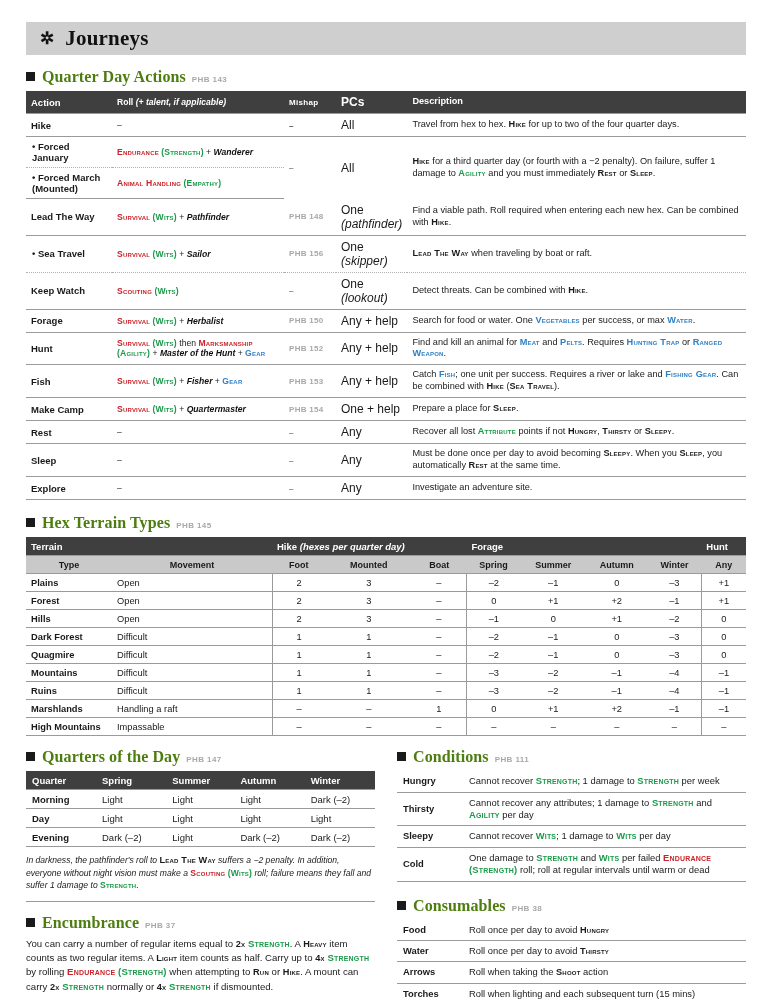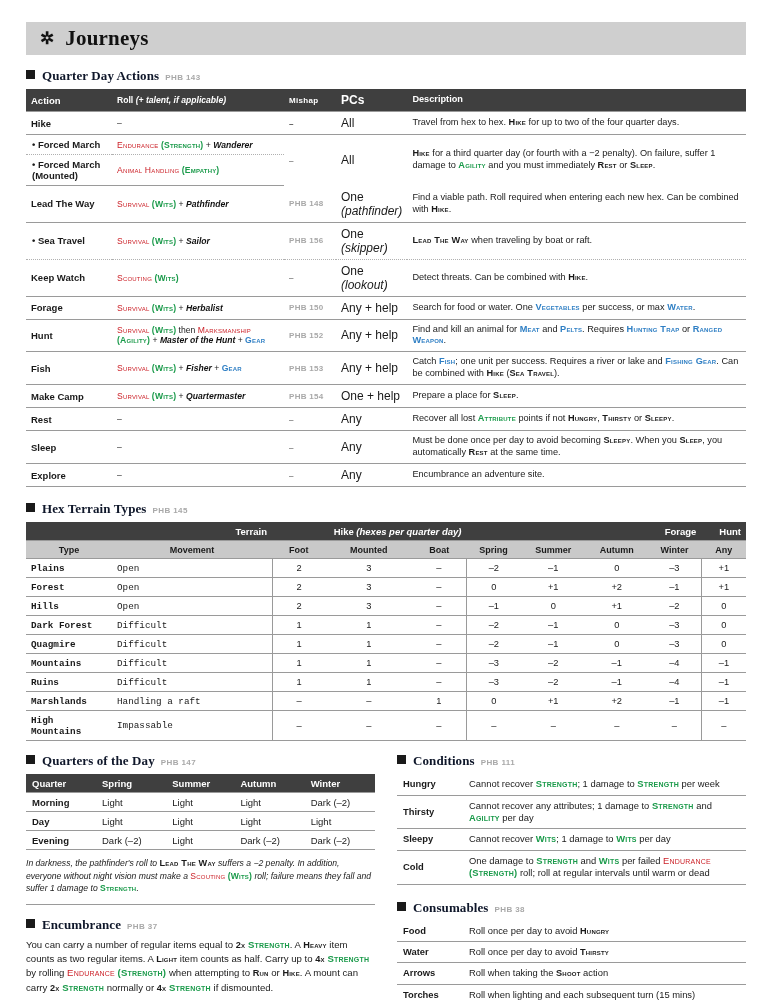--- a/index.html
+++ b/index.html
@@ -27,21 +27,21 @@
   .title-banner .title-text {
     font-family:"Liberation Serif", serif;
     font-size:21px; font-weight:bold; color:#111; letter-spacing:.2px;
   }
 
   
   .sec-head { display:flex; align-items:baseline; margin:0 0 5px 0; }
   .sec-head .sq { width:9px; height:9px; background:#1a1a1a; margin-right:7px; position:relative; top:-1px; }
   .sec-head .sec-title {
     font-family:"Liberation Serif", serif;
-    font-size:13px; font-weight:bold; color:#0f172a; letter-spacing:.1px;
+    font-size:16px; font-weight:bold; color:#4d7c0f; letter-spacing:.1px;
   }
   .sec-head .pref {
     font-size:8px; font-weight:bold; color:#a8a8a8; margin-left:6px;
     letter-spacing:.4px; text-transform:uppercase;
   }
 
   
   table { border-collapse:collapse; width:100%; }
   .thead-dark td, .thead-dark th {
     background:#3f3f3f; color:#fff; font-size:9.5px; font-weight:bold;
@@ -60,34 +60,34 @@
   .qda .c-act { width:86px; font-weight:bold; font-size:9.5px; }
   .qda .c-roll { width:172px; font-size:8.6px; }
   .qda .c-mis { width:52px; font-size:8px; color:#a8a8a8; font-weight:bold; letter-spacing:.3px; }
   .qda .c-pcs { width:70px; font-size:12px; }
   .qda .c-desc { font-size:9.2px; line-height:1.3; }
   .qda .sub { padding-left:6px; }
   .nb { border-bottom:none !important; }
 
   
   .sc { font-variant:small-caps; font-weight:bold; font-size:9.2px; letter-spacing:.2px; }
-  .skill { color:#cc2229; font-variant:small-caps; font-weight:normal; letter-spacing:.2px; }
+  .skill { color:#cc2229; font-variant:small-caps; font-weight:bold; letter-spacing:.2px; }
   .attr  { color:#1a9a4a; font-variant:small-caps; font-weight:bold; letter-spacing:.2px; }
   .gear  { color:#2f7fc4; font-variant:small-caps; font-weight:bold; letter-spacing:.2px; }
   .talent{ font-style:italic; font-weight:bold; color:#111; }
   .dash-c { color:#333; }
 
   
   .hex { font-size:9.3px; margin-top:2px; }
   .hex td { padding:3.5px 5px; border-bottom:1px solid #9a9a9a; text-align:center; }
-  .hex td.left { text-align:left;font-family:Liberation Mono, monospace; }
+  .hex td.left { text-align:left; }
   .hex .tname { font-weight:bold; width:86px; }
   .hex .tmove { width:160px; }
   .hex .sep-l { border-left:1px solid #9a9a9a; }
-  .thead-dark td.ctr { text-align:right; }
+  .thead-dark td.ctr { text-align:left; }
 
   
   .cols { display:flex; gap:22px; margin-top:12px; }
   .col { width:358px; }
 
   .qod { font-size:9.5px; }
   .qod td { padding:3.5px 6px; border-bottom:1px solid #9a9a9a; }
   .qod td.k { font-weight:bold; width:70px; }
   .note {
     font-size:8.6px; font-style:italic; line-height:1.42; margin-top:7px; color:#1a1a1a;
@@ -127,21 +127,21 @@
 
     <tr>
       <td class="c-act">Hike</td>
       <td class="c-roll dash-c">–</td>
       <td class="c-mis" style="color:#333">–</td>
       <td class="c-pcs">All</td>
       <td class="c-desc">Travel from hex to hex. <span class="sc">Hike</span> for up to two of the four quarter days.</td>
     </tr>
 
     <tr class="dash">
-      <td class="c-act sub">• Forced March</td>
+      <td class="c-act sub">• Forced January</td>
       <td class="c-roll"><span class="skill">Endurance</span> <span class="attr">(Strength)</span> + <span class="talent">Wanderer</span></td>
       <td class="c-mis nb" rowspan="2" style="color:#333;font-weight:normal">–</td>
       <td class="c-pcs nb" rowspan="2">All</td>
       <td class="c-desc nb" rowspan="2"><span class="sc">Hike</span> for a third quarter day (or fourth with a −2 penalty). On failure, suffer 1 damage to <span class="attr">Agility</span> and you must immediately <span class="sc">Rest</span> or <span class="sc">Sleep</span>.</td>
     </tr>
     <tr>
       <td class="c-act sub">• Forced March (Mounted)</td>
       <td class="c-roll"><span class="skill">Animal Handling</span> <span class="attr">(Empathy)</span></td>
     </tr>
 
@@ -215,21 +215,21 @@
       <td class="c-mis" style="color:#333;font-weight:normal">–</td>
       <td class="c-pcs">Any</td>
       <td class="c-desc">Must be done once per day to avoid becoming <span class="sc">Sleepy</span>. When you <span class="sc">Sleep</span>, you automatically <span class="sc">Rest</span> at the same time.</td>
     </tr>
 
     <tr>
       <td class="c-act">Explore</td>
       <td class="c-roll dash-c">–</td>
       <td class="c-mis" style="color:#333;font-weight:normal">–</td>
       <td class="c-pcs">Any</td>
-      <td class="c-desc">Encumbrance an adventure site.</td>
+      <td class="c-desc">Investigate an adventure site.</td>
     </tr>
   </tbody>
     </table>
 
   <div class="sec-head" style="margin-top:14px">
     <span class="sq"></span>
     <span class="sec-title">Hex Terrain Types</span>
     <span class="pref">PHB 145</span>
   </div>
 

